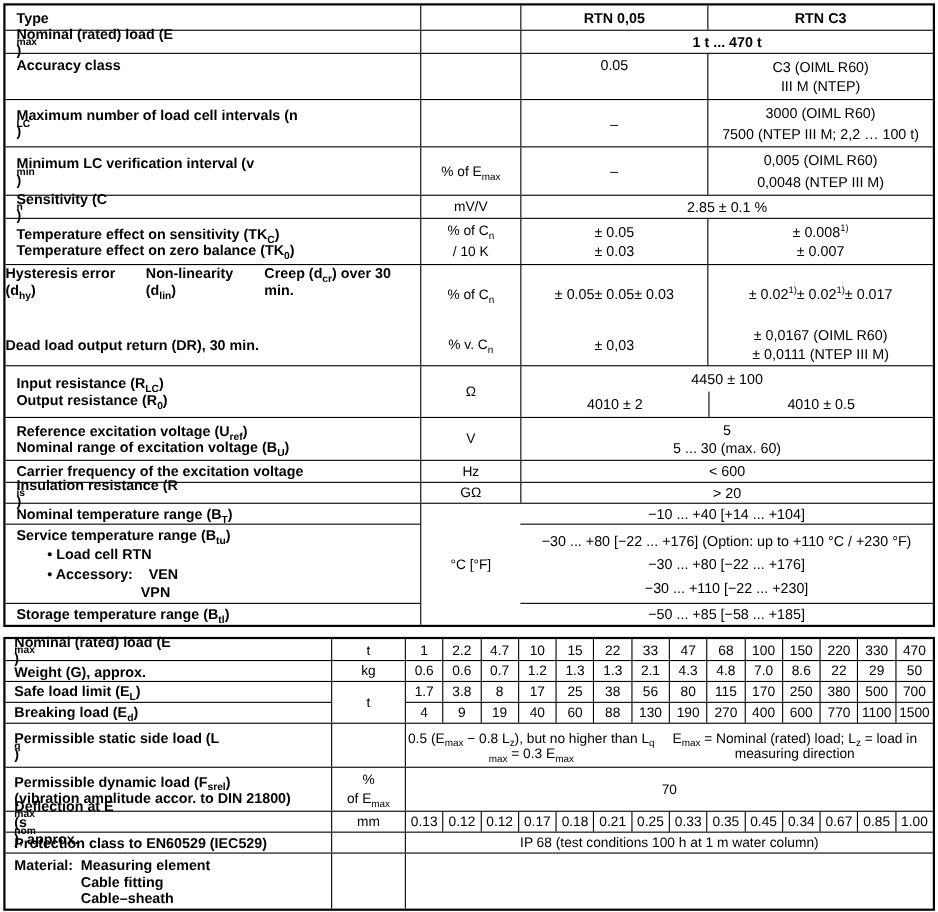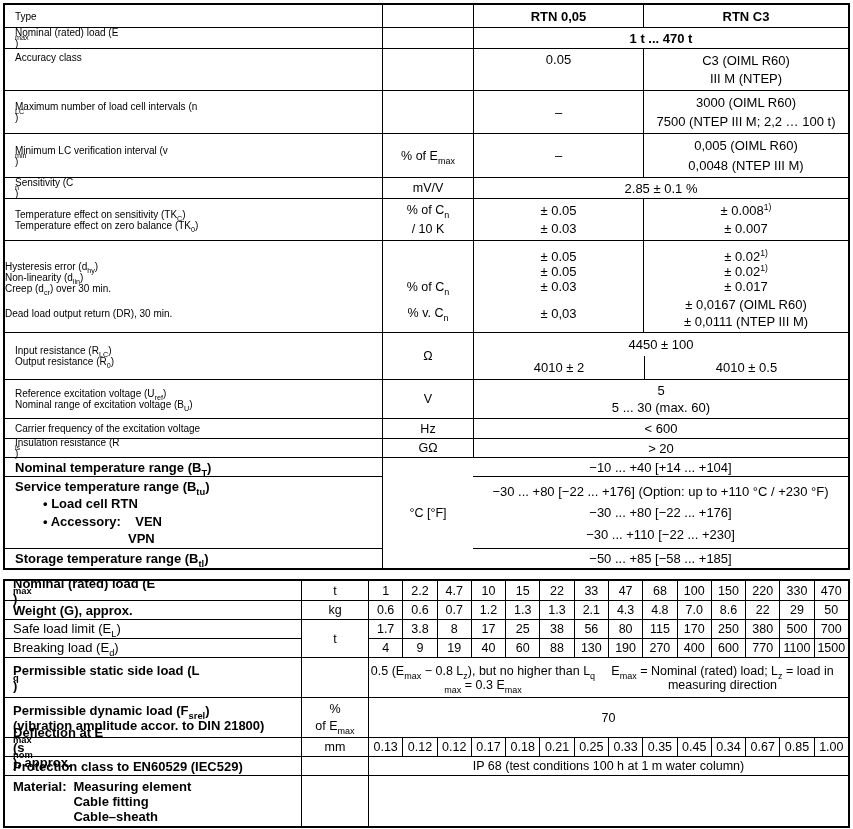--- a/index.html
+++ b/index.html
@@ -9,29 +9,29 @@
 .t{position:absolute;left:3px;width:847px;border:2px solid #000;background:#fff}
 #t1{top:3px;height:567px}
 #t2{top:579px;height:249px}
 .r{display:flex;border-bottom:1px solid #000;align-items:stretch}
 .r:last-child{border-bottom:none}
 .c{position:relative}
 .b{font-weight:bold}
 sub{font-size:0.72em;line-height:0}
 sup{font-size:0.66em;line-height:0}
 
-.lab{width:377px;padding-left:10px;font-size:10px;font-weight:normal;display:flex;flex-direction:column;justify-content:center;align-items:flex-start}
+.lab{width:377px;padding-left:10px;font-size:13px;font-weight:bold;display:flex;flex-direction:column;justify-content:center;align-items:flex-start}
 .unit{width:91px;border-left:1px solid #000;font-size:12.5px;display:flex;flex-direction:column;justify-content:space-evenly;align-items:center;text-align:center}
 .v1{width:170px;border-left:1px solid #000;font-size:13px;display:flex;flex-direction:column;justify-content:space-evenly;align-items:center;text-align:center}
 .v2{flex:1;border-left:1px solid #000;font-size:13px;display:flex;flex-direction:column;justify-content:space-evenly;align-items:center;text-align:center}
 .vs{flex:1;border-left:1px solid #000;font-size:13px;display:flex;flex-direction:column;justify-content:space-evenly;align-items:center;text-align:center}
 .top{justify-content:flex-start;padding-top:3px}
 
 .sp{display:flex;flex-direction:column;padding:0}
-.g1{flex:54;display:flex;flex-direction:column;justify-content:flex-end}
+.g1{flex:54;display:flex;flex-direction:row;justify-content:center}
 .g2{flex:38;display:flex;flex-direction:column;justify-content:space-evenly}
 .lab .g1,.lab .g2{align-items:flex-start}
 .ctr{align-items:center;text-align:center}
 
 .rsx{align-items:stretch;justify-content:flex-end;padding:0}
 .rtop{flex:1;display:flex;align-items:center;justify-content:center}
 .rbot{flex:1;display:flex}
 .rb1{width:170px;display:flex;align-items:center;justify-content:center}
 .rb2{flex:1;border-left:1px solid #000;display:flex;align-items:center;justify-content:center}
 
@@ -48,21 +48,21 @@
 
 .r2{display:flex;border-bottom:1px solid #000;align-items:stretch}
 .r2:last-child{border-bottom:none}
 .lab2{width:296px;padding-left:8px;font-size:13px;font-weight:bold;display:flex;flex-direction:column;justify-content:center;align-items:flex-start}
 .unit2{width:68px;border-left:1px solid #000;border-right:1px solid #000;font-size:12.5px;display:flex;flex-direction:column;justify-content:space-evenly;align-items:center;text-align:center}
 .strip{flex:1;display:flex;align-items:stretch}
 .ncell{flex:1;display:flex;align-items:center;justify-content:center;font-size:12.5px}
 .ncell + .ncell{border-left:1px solid #000}
 .vs2{flex:1;font-size:12.5px;display:flex;flex-direction:row;justify-content:center;align-items:center;text-align:center}
 .labcol2{width:296px}
-.labcol2 .gsub{padding-left:8px;font-weight:normal;font-size:13px;align-items:flex-start}
+.labcol2 .gsub{padding-left:8px;font-weight:bold;font-size:13px;align-items:flex-start}
 .valcol2{flex:1}
 .valcol2 .gsub{justify-content:stretch}
 .mat{display:flex;gap:7px}
 .mcol{display:flex;flex-direction:column;line-height:15px}
 </style>
 </head>
 <body>
 
 <div class="page">
 

